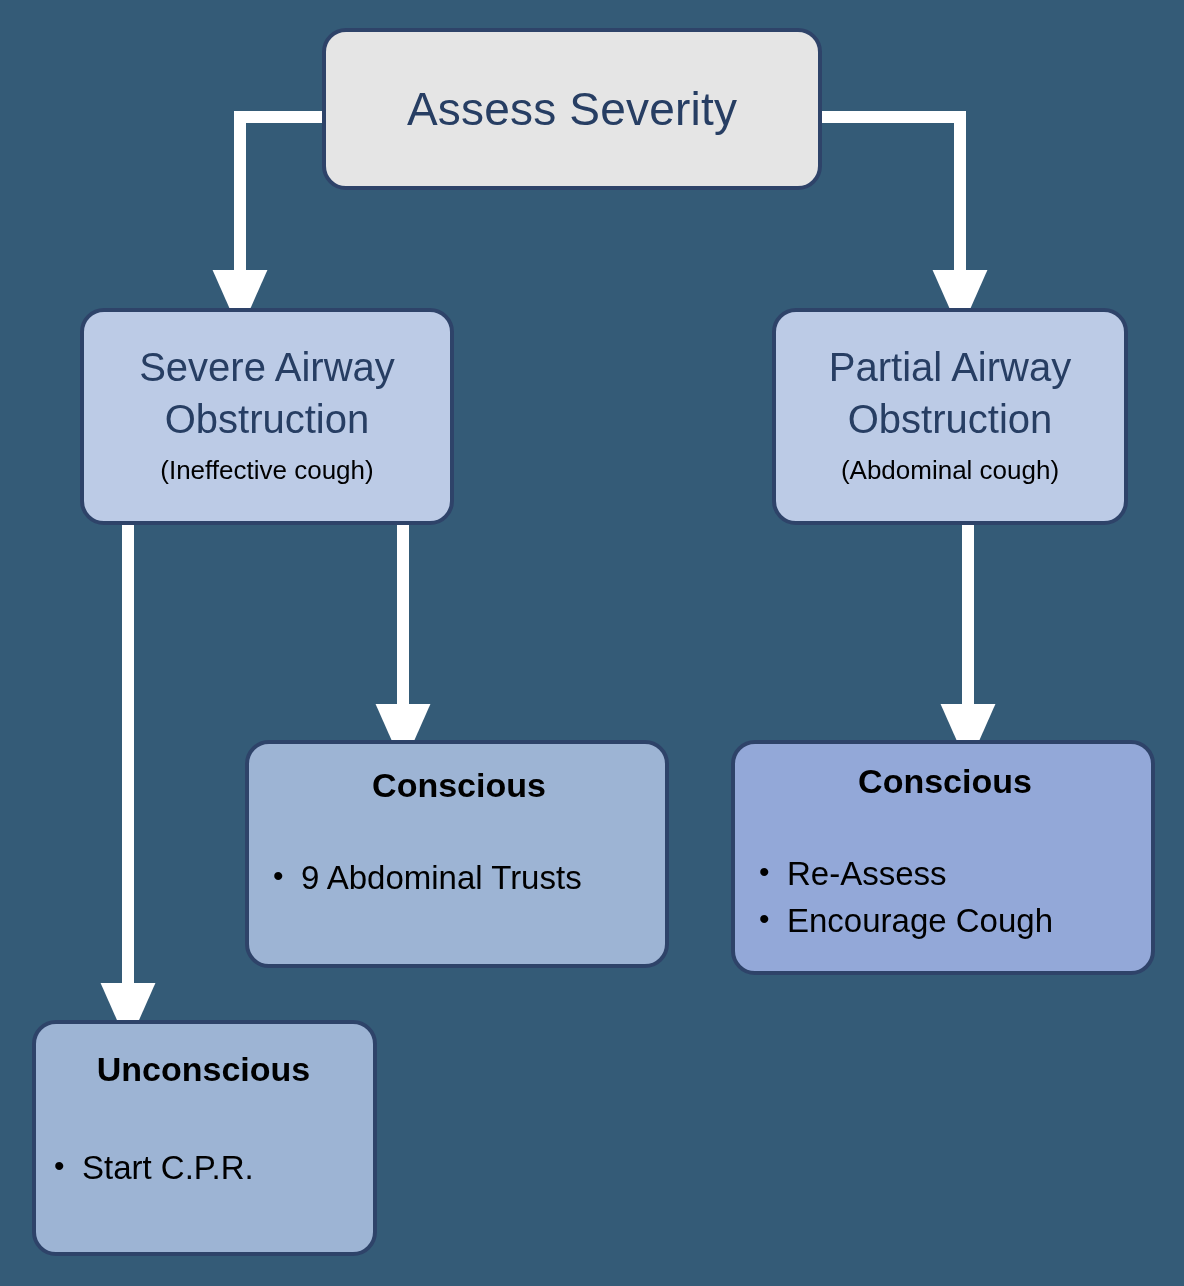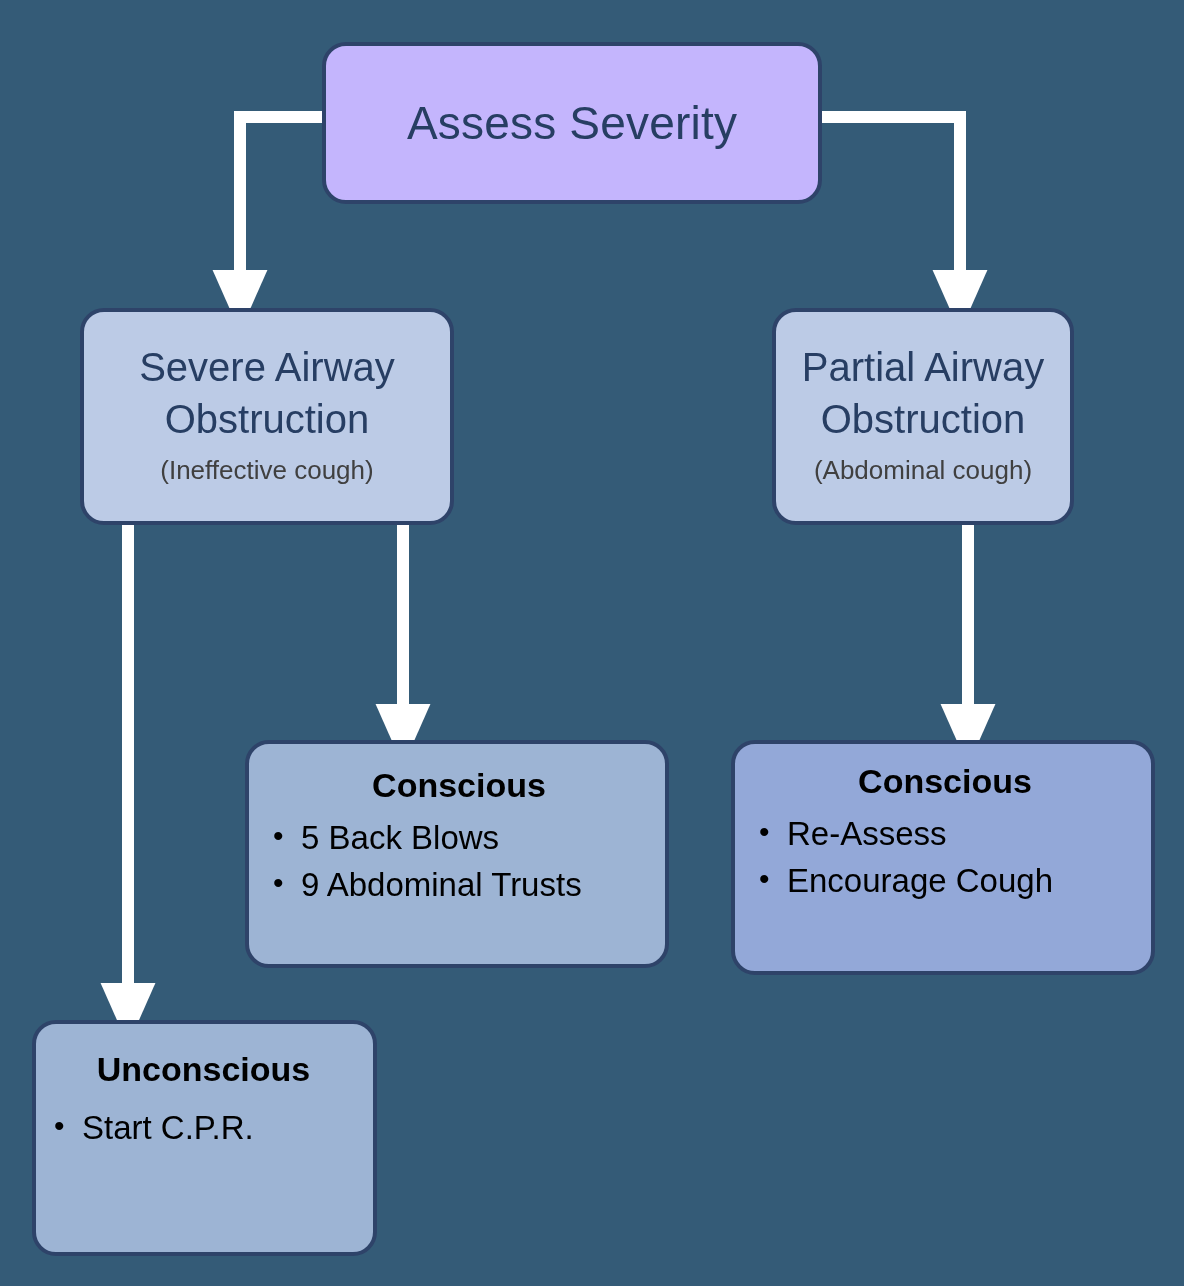--- a/index.html
+++ b/index.html
@@ -35,61 +35,62 @@
     border-radius: 24px;
     display: flex;
     flex-direction: column;
     justify-content: center;
     z-index: 2;
   }
 
   
   .node-root {
     left: 322px;
-    top: 42px;
+    top: 28px;
     width: 500px;
     height: 162px;
-    background: #c4b5fd;
+    background: #e5e5e5;
     align-items: center;
     justify-content: center;
   }
   .node-root .title {
     font-size: 46px;
     color: #273e63;
     letter-spacing: .2px;
     line-height: 1.05;
   }
 
   
   .node-branch {
     background: #bccbe6;
     align-items: center;
     justify-content: center;
     padding: 6px 14px 12px 14px;
   }
   .node-branch-left  { left: 80px;  top: 308px; width: 374px; height: 217px; }
-  .node-branch-right { left: 772px; top: 308px; width: 302px; height: 217px; }
+  .node-branch-right { left: 772px; top: 308px; width: 356px; height: 217px; }
   .node-branch .title {
     font-size: 40px;
     color: #273e63;
     line-height: 1.30;
     text-align: center;
     white-space: pre-line;
   }
   .node-branch .subtitle {
     font-size: 26px;
-    color: #404040;
+    color: #000000;
     text-align: center;
     margin-top: 10px;
   }
 
   
   .node-action {
     padding: 14px 18px 14px 22px;
     justify-content: flex-start;
+    gap: 40px;
   }
   .node-action .heading {
     font-size: 34px;
     font-weight: bold;
     color: #000000;
     text-align: center;
     margin: 8px 0 4px 0;
   }
   .node-action ul {
     list-style: none;
@@ -166,21 +167,20 @@
 
   <div class="node node-branch node-branch-right">
     <div class="title">Partial Airway
 Obstruction</div>
     <div class="subtitle">(Abdominal cough)</div>
   </div>
 
   <div class="node node-action node-conscious-left">
     <div class="heading">Conscious</div>
     <ul>
-      <li>5 Back Blows</li>
       <li>9 Abdominal Trusts</li>
     </ul>
   </div>
 
   <div class="node node-action node-conscious-right">
     <div class="heading">Conscious</div>
     <ul>
       <li>Re-Assess</li>
       <li>Encourage Cough</li>
     </ul>

